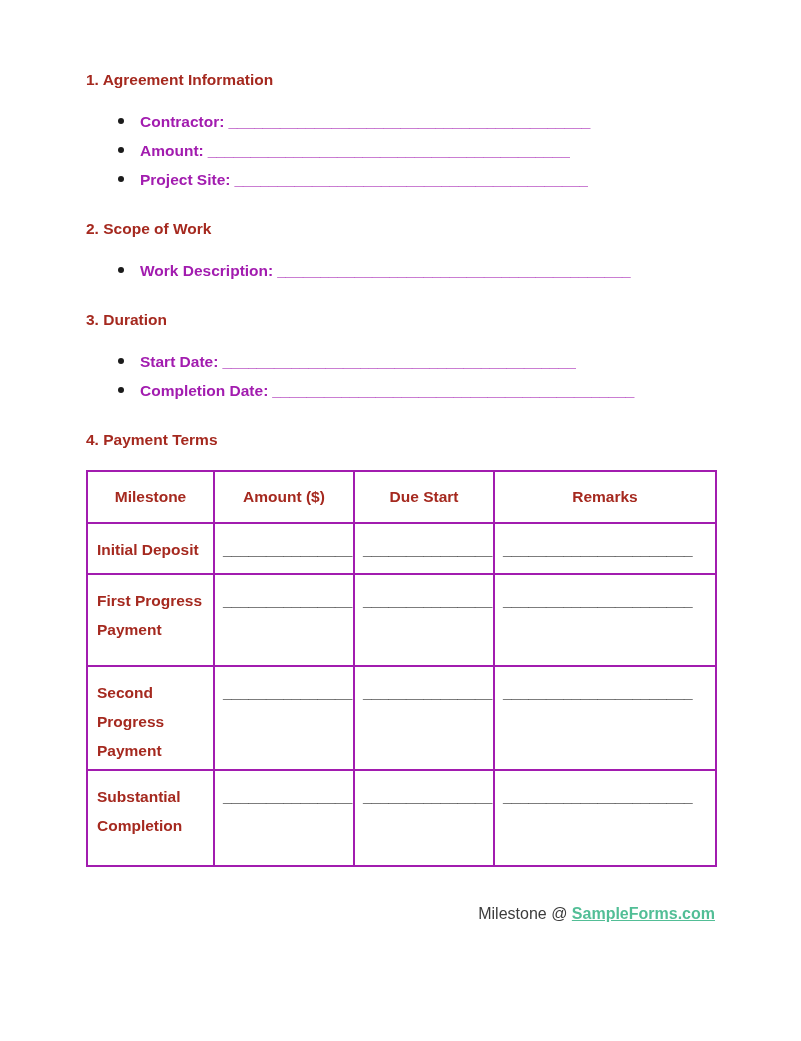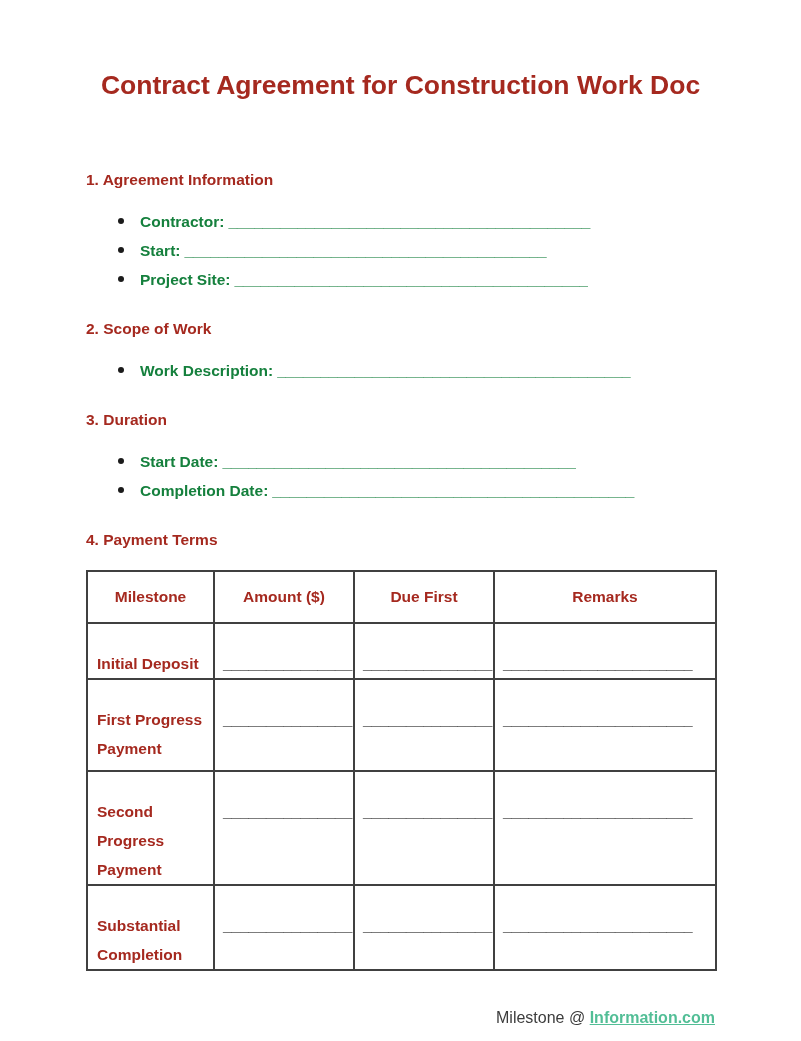--- a/index.html
+++ b/index.html
@@ -29,21 +29,21 @@
   .section.s1 h2 { margin-top: 70px; }
   .section.s2 h2, .section.s3 h2, .section.s4 h2 { margin-top: 25px; }
 
   ul.fields { list-style: none; margin-top: 18px; }
   ul.fields li {
     position: relative;
     padding-left: 54px;
     line-height: 29px;
     font-size: 15.5px;
     font-weight: bold;
-    color: #15803d;
+    color: #a21caf;
     white-space: nowrap;
   }
   ul.fields li::before {
     content: "";
     position: absolute;
     left: 32px;
     top: 11px;
     width: 6px;
     height: 6px;
     border-radius: 50%;
@@ -51,77 +51,76 @@
   }
   .blank-line { margin-left: 4px; letter-spacing: 0; }
 
   table.payments {
     margin-top: 21px;
     border-collapse: collapse;
     table-layout: fixed;
     width: 629px;
   }
   table.payments th, table.payments td {
-    border: 2px solid #404040;
+    border: 2px solid #a21caf;
     font-size: 15.5px;
     font-weight: bold;
   }
   table.payments th {
     height: 52px;
     text-align: center;
     vertical-align: middle;
     color: #A5291F;
   }
   table.payments td {
     vertical-align: top;
-    padding-top: 25px;
+    padding-top: 11px;
     line-height: 29px;
   }
   td.milestone {
     color: #A5291F;
     padding-left: 9px;
     padding-right: 8px;
   }
   td.fill {
     color: #111111;
     padding-left: 8px;
     white-space: nowrap;
     overflow: hidden;
   }
   tbody tr.r1 { height: 51px; }
   tbody tr.r2 { height: 92px; }
   tbody tr.r3 { height: 104px; }
-  tbody tr.r4 { height: 82px; margin-top: 11px; }
+  tbody tr.r4 { height: 96px; margin-top: 11px; }
 
   .footer {
     margin-top: 36px;
     text-align: right;
     font-size: 16px;
     line-height: 22px;
     color: #3C3C3C;
   }
   .footer a {
     color: #52BE96;
     font-weight: bold;
     text-decoration: underline;
     cursor: pointer;
   }
 </style>
 </head>
 <body>
 
 <div class="doc">
 
-  <h1 class="title">Contract Agreement for Construction Work Doc</h1>
 
   <div class="section s1">
     <h2>1. Agreement Information</h2>
     <ul class="fields">
       <li><span>Contractor:</span><span class="blank-line">__________________________________________</span></li>
-      <li><span>Start:</span><span class="blank-line">__________________________________________</span></li>
+      <li><span>Amount:</span><span class="blank-line">__________________________________________</span></li>
       <li><span>Project Site:</span><span class="blank-line">_________________________________________</span></li>
     </ul>
   </div>
 
   <div class="section s2">
     <h2>2. Scope of Work</h2>
     <ul class="fields">
       <li><span>Work Description:</span><span class="blank-line">_________________________________________</span></li>
     </ul>
   </div>
@@ -141,21 +140,21 @@
       <colgroup>
         <col style="width:127px">
         <col style="width:140px">
         <col style="width:140px">
         <col style="width:222px">
       </colgroup>
       <thead>
         <tr>
           <th>Milestone</th>
           <th>Amount ($)</th>
-          <th>Due First</th>
+          <th>Due Start</th>
           <th>Remarks</th>
         </tr>
       </thead>
       <tbody>
         <tr class="r1">
           <td class="milestone">Initial Deposit</td>
           <td class="fill">_______________</td>
           <td class="fill">_______________</td>
           <td class="fill">______________________</td>
         </tr>
@@ -176,16 +175,16 @@
           <td class="fill">_______________</td>
           <td class="fill">_______________</td>
           <td class="fill">______________________</td>
         </tr>
       </tbody>
     </table>
   </div>
 
   <div class="footer">
     <span>Milestone @</span>
-    <a>Information.com</a>
+    <a>SampleForms.com</a>
   </div>
 
 </div>
 
 </body></html>

